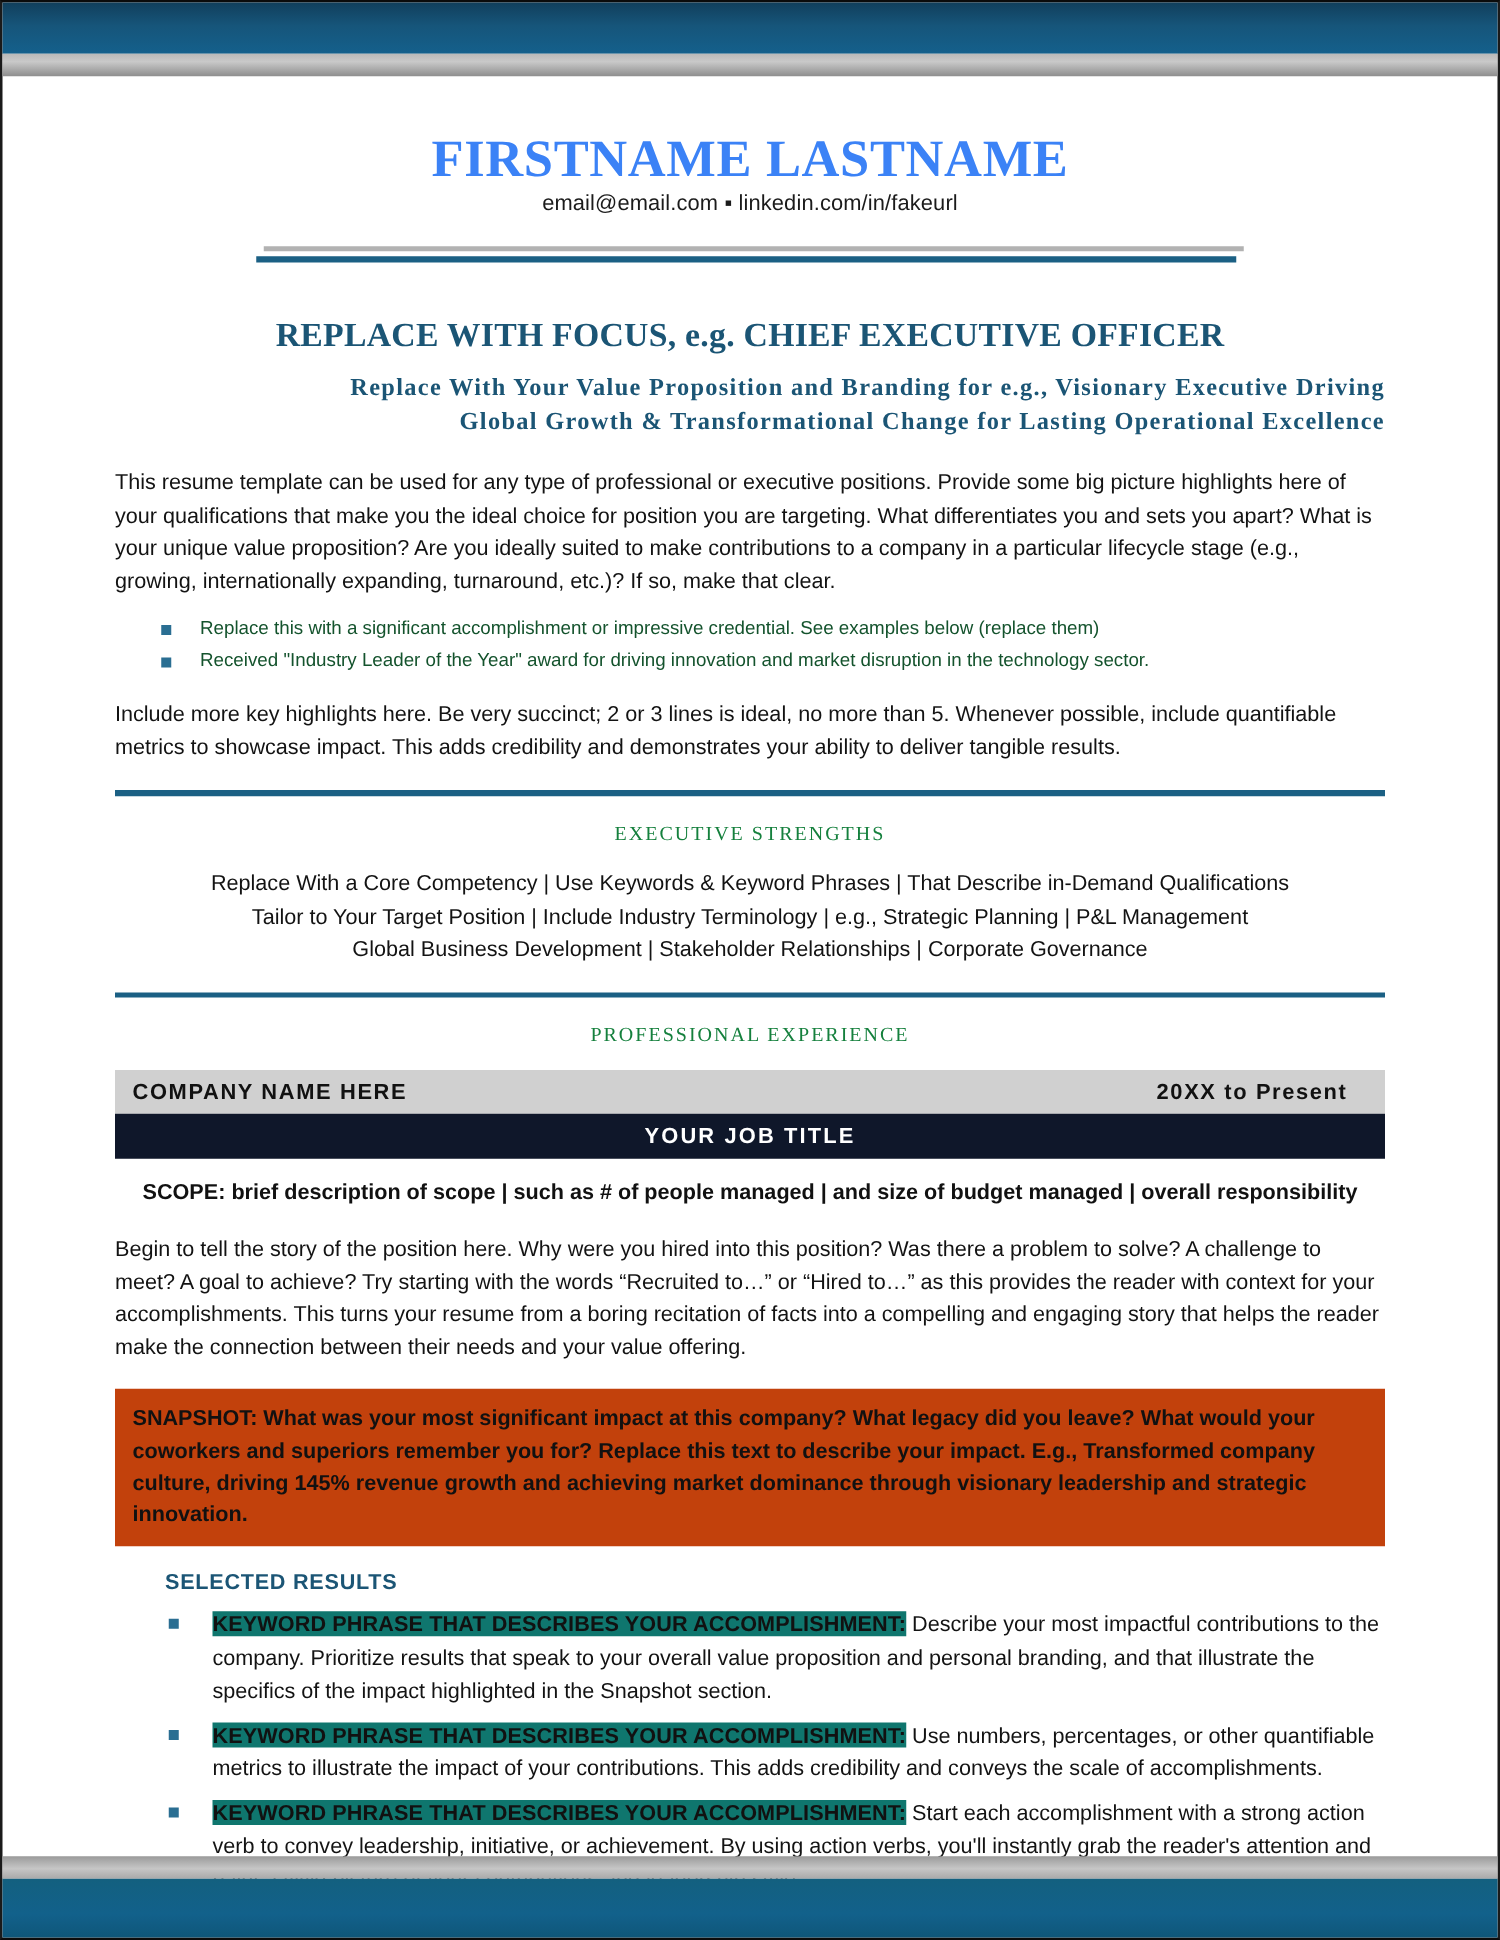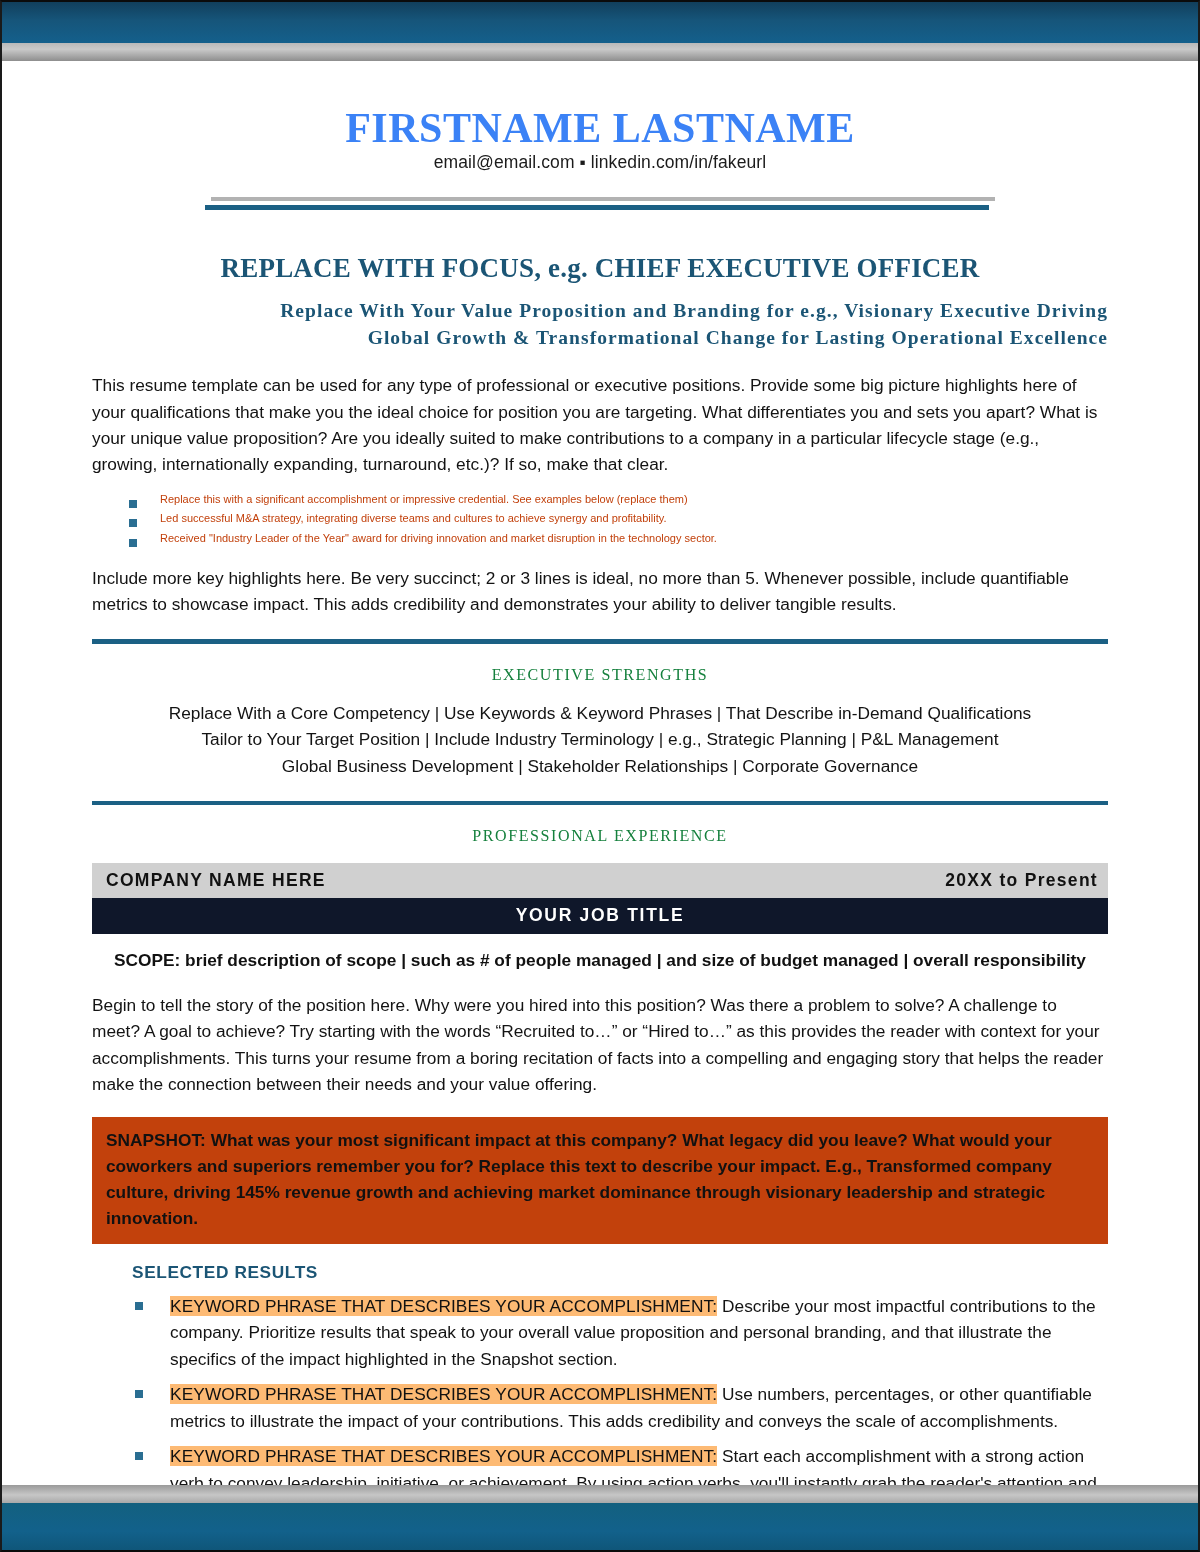--- a/index.html
+++ b/index.html
@@ -131,22 +131,22 @@
   }
   .body-text.tight { margin-top: 18px; }
 
   ul.bullets {
     list-style: none;
     margin-top: 14px;
   }
   ul.bullets li {
     position: relative;
     padding-left: 68px;
-    font-size: 11px;
-    color: #c2410c;
+    font-size: 15px;
+    color: #14532d;
     line-height: 1.55;
     margin-bottom: 2px;
   }
   ul.bullets li .marker {
     position: absolute;
     left: 37px;
     top: 9px;
     width: 8px;
     height: 8px;
     background: #2a6e92;
@@ -179,21 +179,21 @@
     margin-top: 16px;
   }
   .competency-list .row { white-space: nowrap; }
 
   
   .company-bar {
     background: #d0d0d0;
     display: flex;
     justify-content: space-between;
     align-items: center;
-    padding: 7px 10px 7px 14px;
+    padding: 7px 30px 7px 14px;
     margin-top: 18px;
   }
   .company-name, .company-dates {
     font-size: 17.5px;
     font-weight: bold;
     color: #111111;
     letter-spacing: 1.3px;
   }
   .jobtitle-bar {
     background: #0f172a;
@@ -247,23 +247,23 @@
   }
   ul.results li .marker {
     position: absolute;
     left: 43px;
     top: 9px;
     width: 8px;
     height: 8px;
     background: #2a6e92;
   }
   .kw {
-    font-weight: normal;
+    font-weight: bold;
     color: #111111;
-    background: #fdba74;
+    background: #0f766e;
     letter-spacing: 0.1px;
   }
 </style>
 </head>
 <body>
 
 <div class="page">
 
   <div class="bar-blue-top"></div>
   <div class="bar-gray-top"></div>
@@ -281,24 +281,20 @@
     <div class="focus">REPLACE WITH FOCUS, e.g. CHIEF EXECUTIVE OFFICER</div>
     <div class="tagline">Replace With Your Value Proposition and Branding for e.g., Visionary Executive Driving</div>
     <div class="tagline" style="margin-top:0;">Global Growth &amp; Transformational Change for Lasting Operational Excellence</div>
 
     <p class="body-text">This resume template can be used for any type of professional or executive positions. Provide some big picture highlights here of your qualifications that make you the ideal choice for position you are targeting. What differentiates you and sets you apart? What is your unique value proposition? Are you ideally suited to make contributions to a company in a particular lifecycle stage (e.g., growing, internationally expanding, turnaround, etc.)? If so, make that clear.</p>
 
     <ul class="bullets">
       <li>
         <span class="marker"></span>
         <span>Replace this with a significant accomplishment or impressive credential. See examples below (replace them)</span>
-      </li>
-      <li>
-        <span class="marker"></span>
-        <span>Led successful M&amp;A strategy, integrating diverse teams and cultures to achieve synergy and profitability.</span>
       </li>
       <li>
         <span class="marker"></span>
         <span>Received "Industry Leader of the Year" award for driving innovation and market disruption in the technology sector.</span>
       </li>
     </ul>
 
     <p class="body-text tight">Include more key highlights here. Be very succinct; 2 or 3 lines is ideal, no more than 5. Whenever possible, include quantifiable metrics to showcase impact. This adds credibility and demonstrates your ability to deliver tangible results.</p>
 
     <div class="rule-blue"></div>

